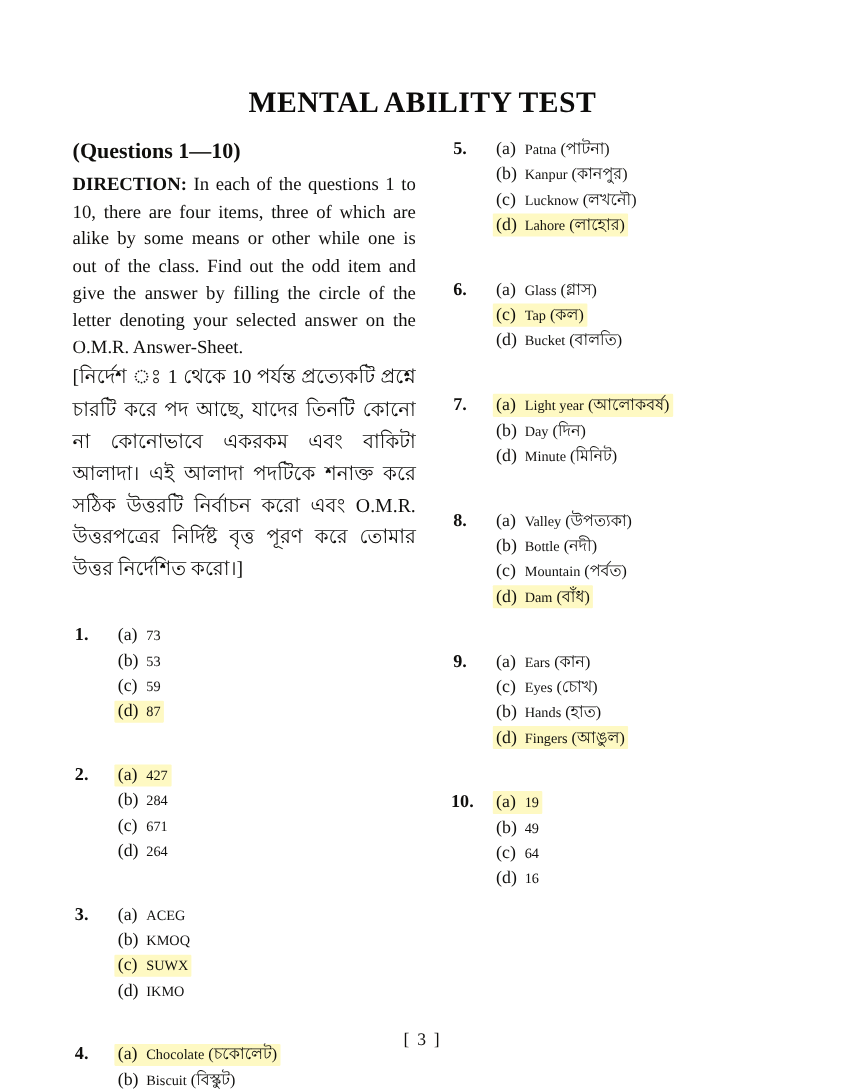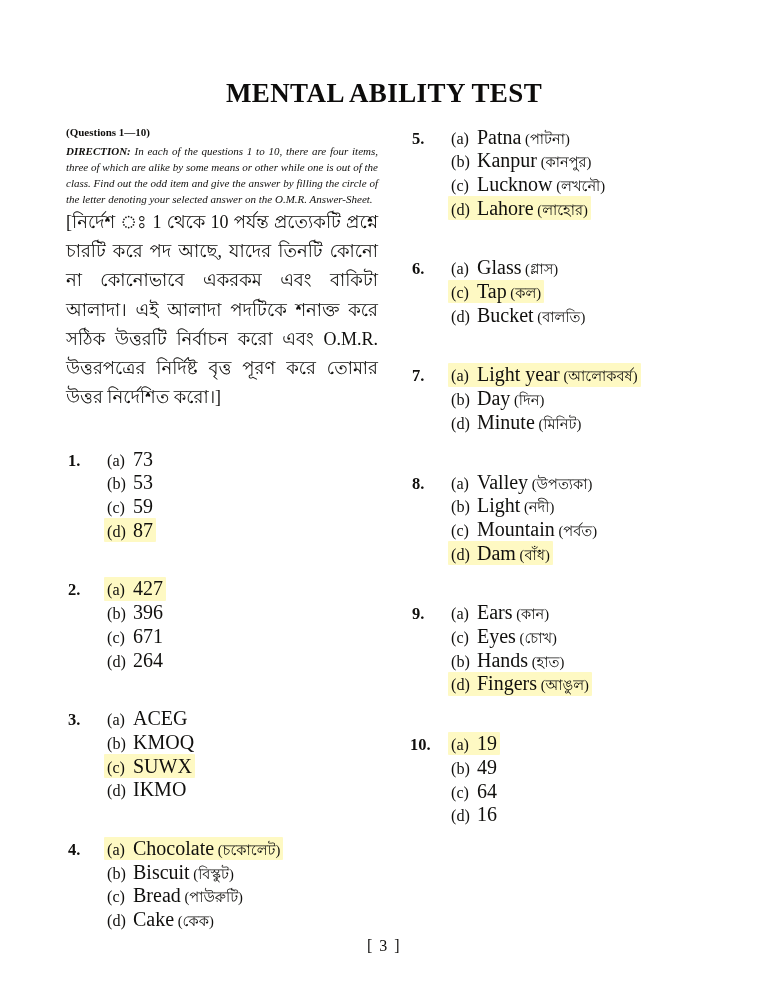--- a/index.html
+++ b/index.html
@@ -49,32 +49,31 @@
   }
   .col-right {
     position: absolute;
     left: 410px;
     top: 113px;
     width: 300px;
   }
 
   
   .q-range {
-    font-size: 11px;
+    font-size: 20px;
     font-weight: bold;
     margin: 0 0 5px 0;
     line-height: 1.3;
   }
   .direction {
-    font-size: 11px;
+    font-size: 17px;
     line-height: 1.45;
     text-align: justify;
     text-justify: inter-word;
     margin: 0;
-    font-style: italic;
   }
   .direction .lead {
     font-weight: bold;
   }
 
   .q-range-bn {
     font-size: 16.5px;
     font-weight: bold;
     margin: 19px 0 3px 0;
     line-height: 1.3;
@@ -123,21 +122,21 @@
   .opt-wrap.hl {
     background: #fef9c3;
   }
 
   .opt-letter {
     display: inline-block;
     font-size: 16.2px;
     min-width: 26px;
   }
   .opt-text {
-    font-size: 20px;
+    font-size: 13px;
   }
   .opt-bn {
     font-size: 14.6px;
   }
 
   
   .col-right .question { margin-top: 36px; }
   .col-right .question.first { margin-top: 0px; }
 
   .col-left .question { margin-top: 35px; }
@@ -190,21 +189,21 @@
             <span class="opt-wrap hl"><span class="opt-letter">(d)</span><span class="opt-text">87</span></span>
           </div>
         </div>
         <div class="question">
           <div class="q-row">
             <div class="q-num">2.</div>
             <span class="opt-wrap hl"><span class="opt-letter">(a)</span><span class="opt-text">427</span></span>
           </div>
           <div class="q-row">
             <div class="q-num"></div>
-            <span class="opt-wrap"><span class="opt-letter">(b)</span><span class="opt-text">396</span></span>
+            <span class="opt-wrap"><span class="opt-letter">(b)</span><span class="opt-text">284</span></span>
           </div>
           <div class="q-row">
             <div class="q-num"></div>
             <span class="opt-wrap"><span class="opt-letter">(c)</span><span class="opt-text">671</span></span>
           </div>
           <div class="q-row">
             <div class="q-num"></div>
             <span class="opt-wrap"><span class="opt-letter">(d)</span><span class="opt-text">264</span></span>
           </div>
         </div>
@@ -295,21 +294,21 @@
             <span class="opt-wrap"><span class="opt-letter">(d)</span><span class="opt-text">Minute</span><span class="opt-bn"> (মিনিট)</span></span>
           </div>
         </div>
         <div class="question">
           <div class="q-row">
             <div class="q-num">8.</div>
             <span class="opt-wrap"><span class="opt-letter">(a)</span><span class="opt-text">Valley</span><span class="opt-bn"> (উপত্যকা)</span></span>
           </div>
           <div class="q-row">
             <div class="q-num"></div>
-            <span class="opt-wrap"><span class="opt-letter">(b)</span><span class="opt-text">Light</span><span class="opt-bn"> (নদী)</span></span>
+            <span class="opt-wrap"><span class="opt-letter">(b)</span><span class="opt-text">Bottle</span><span class="opt-bn"> (নদী)</span></span>
           </div>
           <div class="q-row">
             <div class="q-num"></div>
             <span class="opt-wrap"><span class="opt-letter">(c)</span><span class="opt-text">Mountain</span><span class="opt-bn"> (পর্বত)</span></span>
           </div>
           <div class="q-row">
             <div class="q-num"></div>
             <span class="opt-wrap hl"><span class="opt-letter">(d)</span><span class="opt-text">Dam</span><span class="opt-bn"> (বাঁধ)</span></span>
           </div>
         </div>

